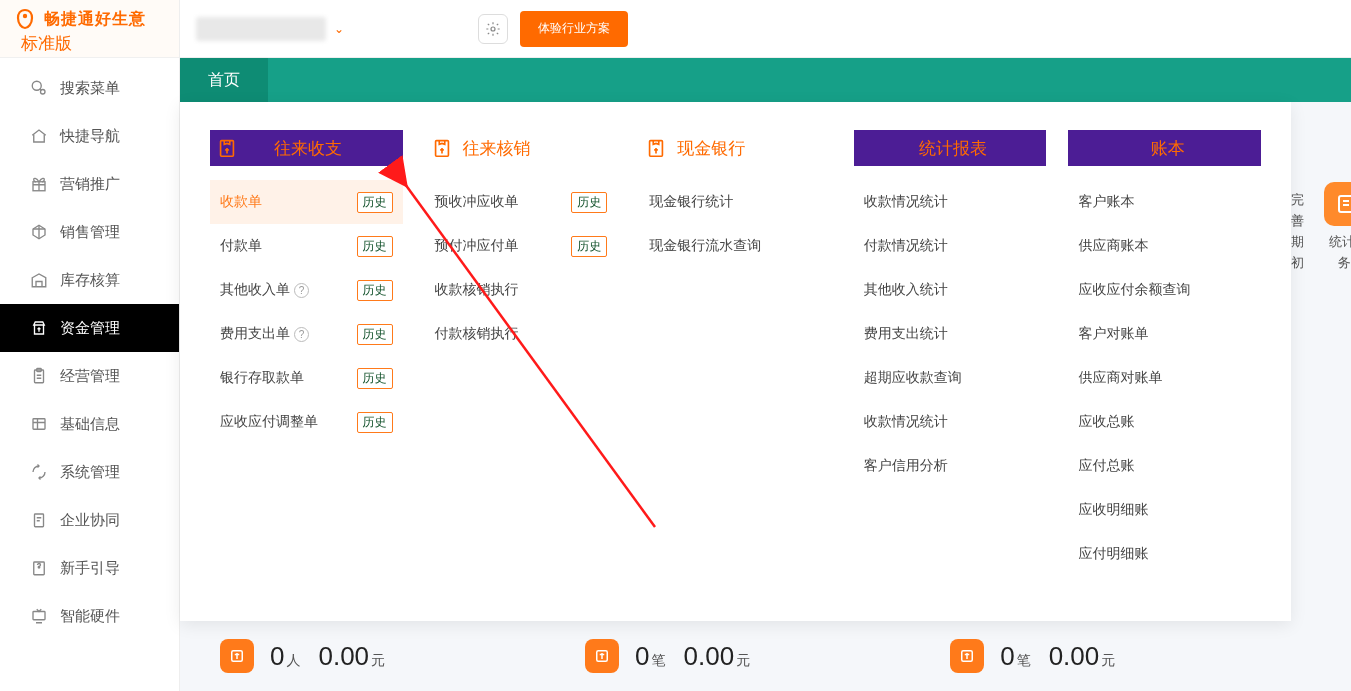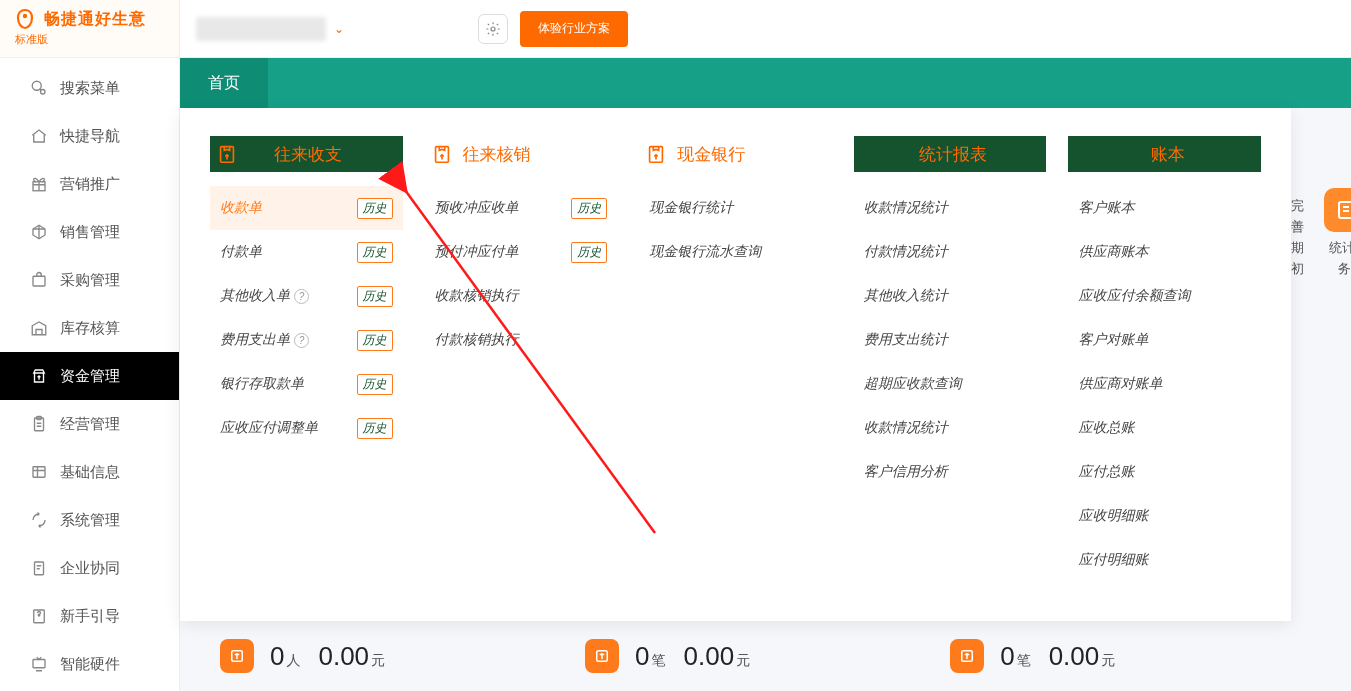--- a/index.html
+++ b/index.html
@@ -29,21 +29,21 @@
     border-bottom: 1px solid #f0f0f0;
     background: #fffbf7;
   }
   .logo-row { display: flex; align-items: center; gap: 6px; }
   .logo-icon {
     width: 26px; height: 26px;
     color: #ff6a00;
     display: flex; align-items: center; justify-content: center;
   }
   .logo-text { color: #ff6a00; font-weight: 700; font-size: 16px; letter-spacing: 1px; }
-  .logo-sub { color: #ff6a00; font-size: 11px; margin-top: 0px; margin-left: 3px; }
+  .logo-sub { color: #ff6a00; font-size: 17px; margin-top: 0px; margin-left: 9px; }
 
   .nav { flex: 1; overflow-y: auto; padding-top: 6px; }
   .nav-item {
     display: flex; align-items: center;
     height: 48px;
     padding: 0 18px 0 30px;
     gap: 12px;
     color: #555;
     cursor: pointer;
     font-size: 15px;
@@ -79,21 +79,21 @@
     display: flex; align-items: center; justify-content: center;
     color: #888; cursor: pointer;
   }
   .primary-btn {
     background: #ff6a00; color: #fff; border: none;
     height: 36px; padding: 0 18px; border-radius: 4px;
     font-size: 12px; cursor: pointer;
   }
 
   .tab-strip {
-    height: 50px;
+    height: 44px;
     background: #16a088;
     display: flex; align-items: stretch;
   }
   .tab {
     padding: 0 28px;
     display: flex; align-items: center;
     color: #fff; font-size: 16px;
     cursor: pointer;
   }
   .tab.active { background: #0e8c74; }
@@ -114,31 +114,30 @@
     gap: 22px;
     z-index: 5;
   }
   .col { flex: 1; min-width: 0; }
   .col-header {
     display: flex; align-items: center; gap: 10px;
     height: 36px;
     margin-bottom: 14px;
     padding-left: 6px;
   }
-  .col-header.bg { background: #14532d; gap: 36px; }
+  .col-header.bg { background: #4c1d95; gap: 36px; }
   .col-icon { width: 22px; height: 22px; color: #ff6a00; }
   .col-title { color: #ff6a00; font-size: 17px; font-weight: 500; }
   .col-header.center { justify-content: center; }
   .menu-list { display: flex; flex-direction: column; }
   .menu-row {
     display: flex; align-items: center; justify-content: space-between;
     height: 44px; padding: 0 10px;
     cursor: pointer; color: #444;
     font-size: 14px;
-    font-style: italic;
   }
   .menu-row.sel { background: #fff2e8; color: #ff7a1a; }
   .menu-label { display: flex; align-items: center; gap: 4px; }
   .help-dot {
     width:15px; height:15px; border:1px solid #bbb; border-radius:50%;
     font-size:10px; color:#999; display:flex; align-items:center; justify-content:center;
   }
   .hist-tag {
     border: 1px solid #ff7a1a; color: #14532d;
     font-size: 12px; padding: 1px 5px; border-radius: 2px;
@@ -232,29 +231,20 @@
           <span>营销推广</span>
         </div>
         <div class="nav-item">
           <span class="nav-icon">
             <svg viewBox="0 0 24 24" width="18" height="18" fill="none" stroke="currentColor" stroke-width="1.8">
               <path d="M12 3l8 5v8l-8 5-8-5V8z"></path>
               <path d="M12 3v18M4 8l16 0"></path>
             </svg>
           </span>
           <span>销售管理</span>
-        </div>
-        <div class="nav-item">
-          <span class="nav-icon">
-            <svg viewBox="0 0 24 24" width="18" height="18" fill="none" stroke="currentColor" stroke-width="1.8">
-              <rect x="4" y="7" width="16" height="13" rx="1"></rect>
-              <path d="M9 7V5a3 3 0 016 0v2"></path>
-            </svg>
-          </span>
-          <span>采购管理</span>
         </div>
         <div class="nav-item">
           <span class="nav-icon">
             <svg viewBox="0 0 24 24" width="18" height="18" fill="none" stroke="currentColor" stroke-width="1.8">
               <path d="M3 9l9-5 9 5v12H3z"></path>
               <path d="M8 21v-7h8v7"></path>
             </svg>
           </span>
           <span>库存核算</span>
         </div>

